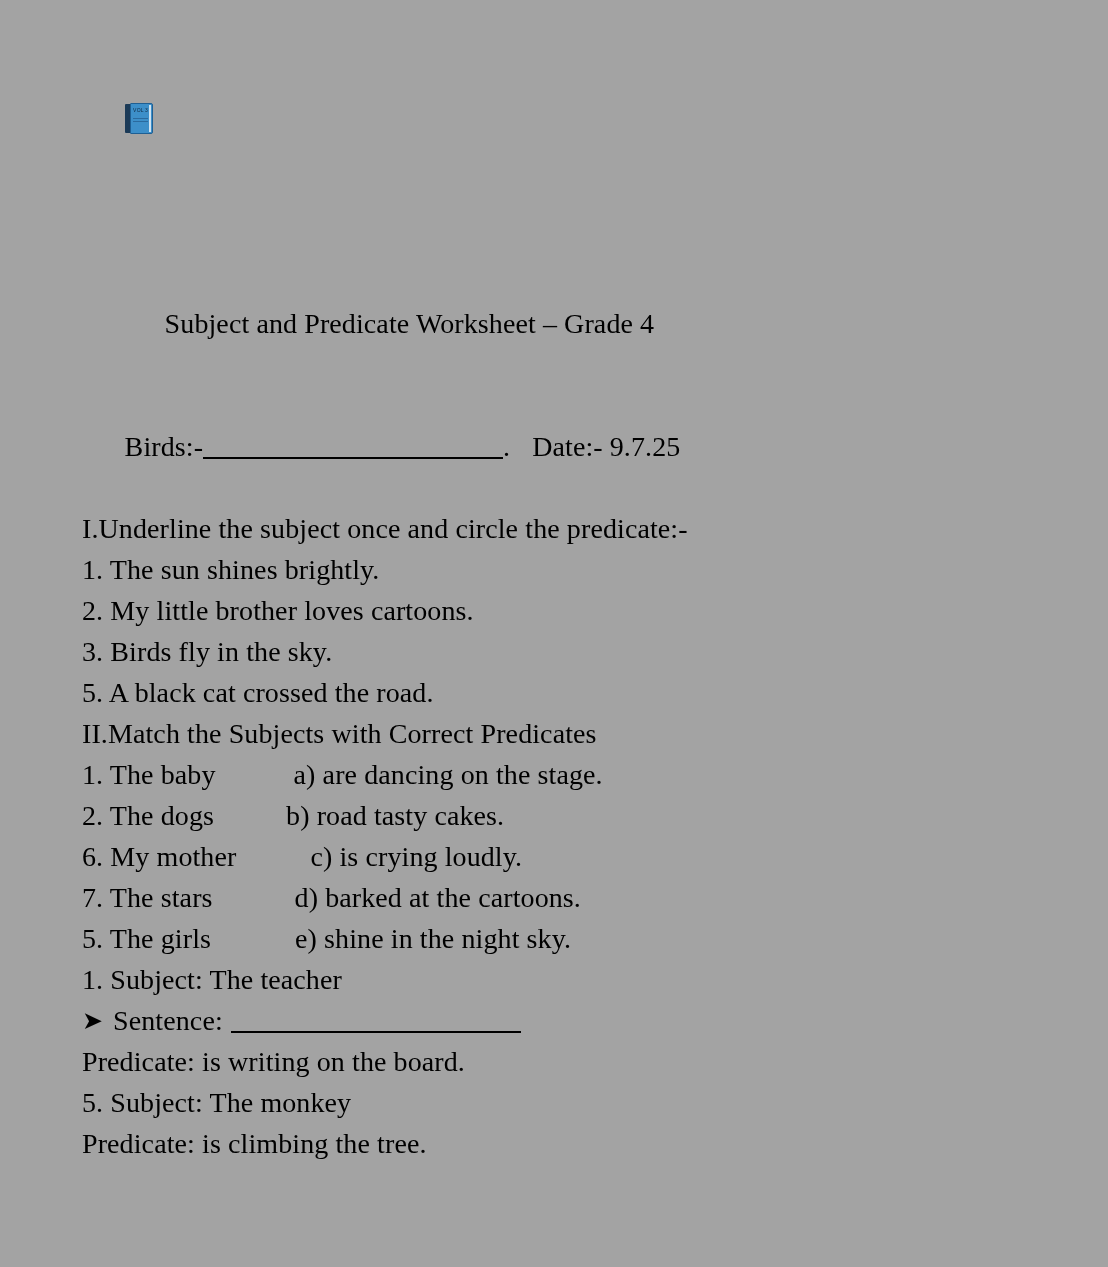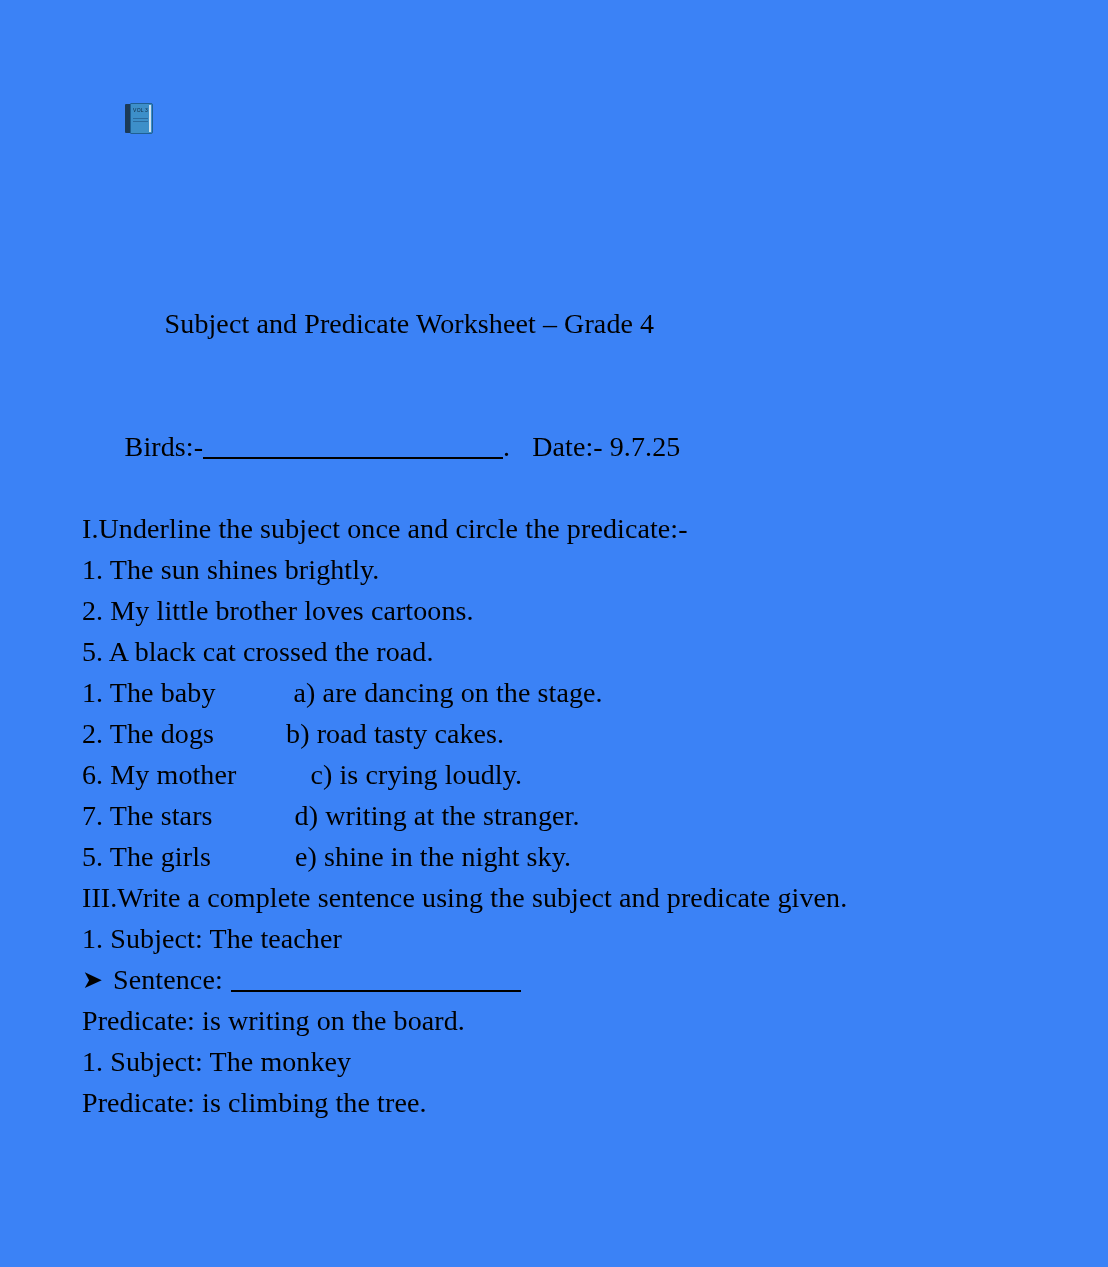--- a/index.html
+++ b/index.html
@@ -16,21 +16,21 @@
     font-family: "Liberation Serif", "DejaVu Serif", serif;
     color: #000000;
     -webkit-font-smoothing: antialiased;
   }
   .page {
     position: absolute;
     left: 0;
     top: 0;
     width: 1108px;
     height: 1267px;
-    background: #3b82f6;
+    background: #a3a3a3;
   }
   .doc {
     position: absolute;
     left: 82px;
     top: 62px;
     width: 980px;
   }
   .line {
     font-size: 28px;
     line-height: 41px;
@@ -135,32 +135,33 @@
       </span><span class="ind" style="width:6px"></span><span>Subject and Predicate Worksheet – Grade 4</span>
     </div>
 
     <div class="line">
       <span>Birds:-</span><span class="blank blank-name"></span><span>.</span><span class="ind" style="width:22px"></span><span>Date:-</span><span class="ind" style="width:7px"></span><span>9.7.25</span>
     </div>
 
     <div class="line">I.Underline the subject once and circle the predicate:-</div>
     <div class="line">1. The sun shines brightly.</div>
     <div class="line">2. My little brother loves cartoons.</div>
+    <div class="line">3. Birds fly in the sky.</div>
     <div class="line">5. A black cat crossed the road.</div>
 
+    <div class="line">II.Match the Subjects with Correct Predicates</div>
 
     <div class="line"><span>1. The baby</span><span class="ind" style="width:78px"></span><span>a) are dancing on the stage.</span></div>
     <div class="line"><span>2. The dogs</span><span class="ind" style="width:72px"></span><span>b) road tasty cakes.</span></div>
     <div class="line"><span>6. My mother</span><span class="ind" style="width:74px"></span><span>c) is crying loudly.</span></div>
-    <div class="line"><span>7. The stars</span><span class="ind" style="width:82px"></span><span>d) writing at the stranger.</span></div>
+    <div class="line"><span>7. The stars</span><span class="ind" style="width:82px"></span><span>d) barked at the cartoons.</span></div>
     <div class="line"><span>5. The girls</span><span class="ind" style="width:84px"></span><span>e) shine in the night sky.</span></div>
 
-    <div class="line wrap">III.Write a complete sentence using the subject and predicate given.</div>
 
     <div class="line">1. Subject: The teacher</div>
     <div class="line"><span class="arrow">➤</span><span class="ind" style="width:10px"></span><span>Sentence:</span><span class="ind" style="width:8px"></span><span class="blank blank-s1"></span></div>
     <div class="line">Predicate: is writing on the board.</div>
 
-    <div class="line">1. Subject: The monkey</div>
+    <div class="line">5. Subject: The monkey</div>
     <div class="line">Predicate: is climbing the tree.</div>
 
   </div>
 </div>
 
 </body></html>

